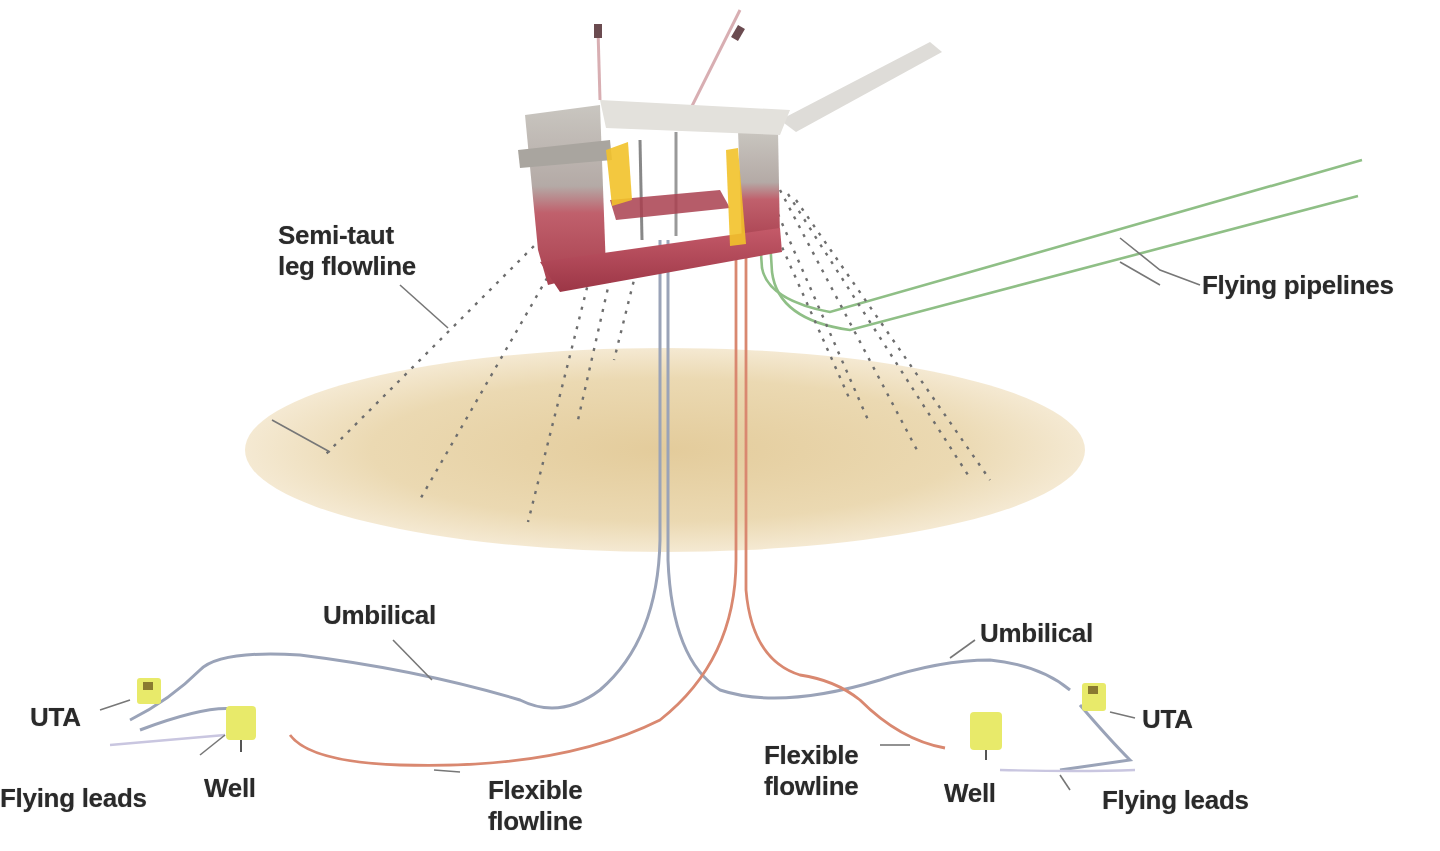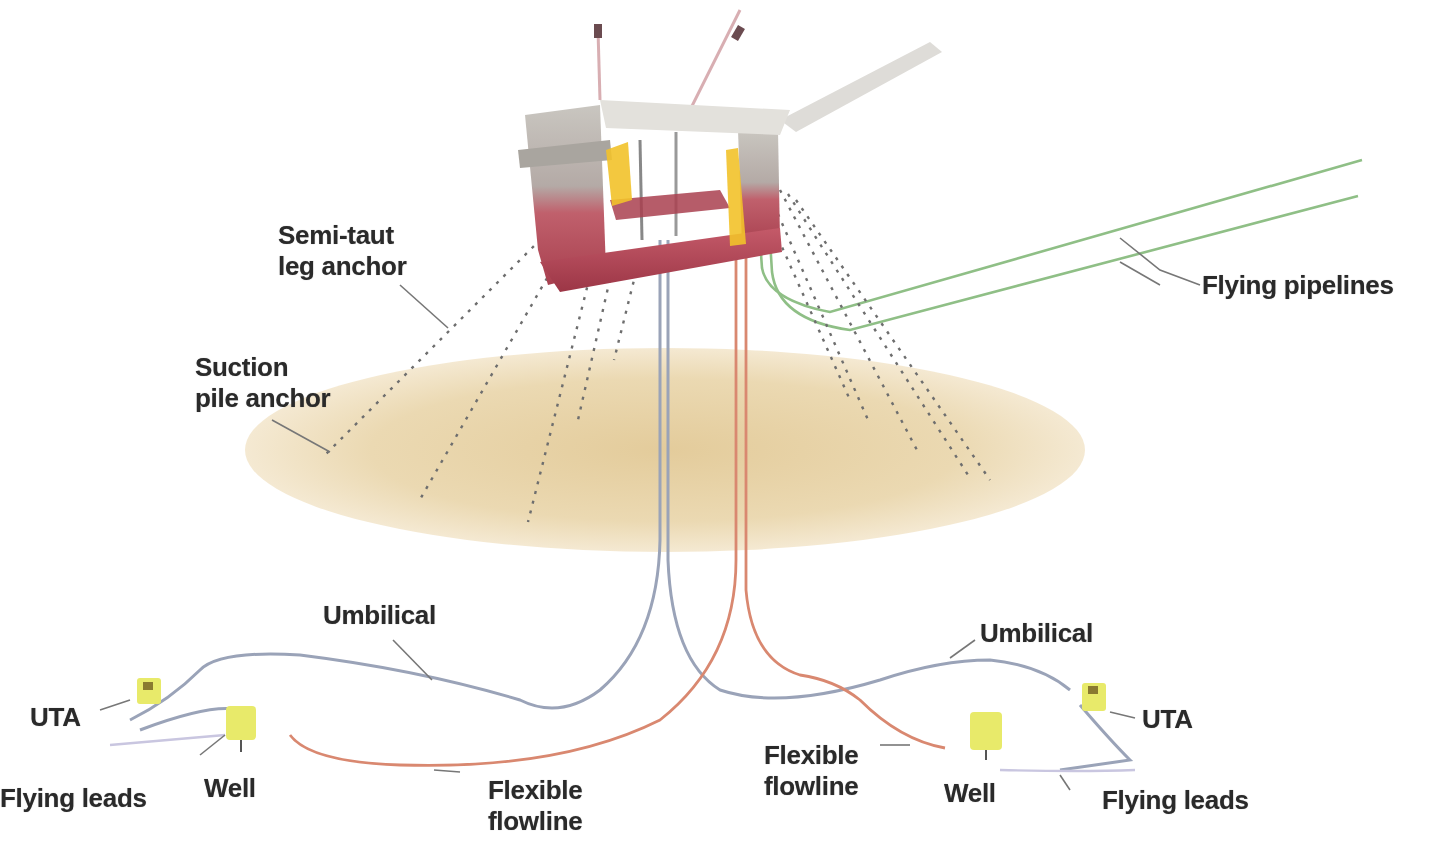--- a/index.html
+++ b/index.html
@@ -126,25 +126,21 @@
       <path d="M 200 755 L 225 735"></path>
       <path d="M 1070 790 L 1060 775"></path>
       <path d="M 460 772 L 434 770"></path>
       <path d="M 880 745 L 910 745"></path>
     </g>
   </svg>
 
   
   <div class="lbl" style="left:278px; top:220px;">
     <span>Semi-taut</span>
-    <span>leg anchor</span>
-  </div>
-  <div class="lbl" style="left:195px; top:352px;">
-    <span>Suction</span>
-    <span>pile anchor</span>
+    <span>leg flowline</span>
   </div>
   <div class="lbl" style="left:1202px; top:270px;">Flying pipelines</div>
   <div class="lbl" style="left:323px; top:600px;">Umbilical</div>
   <div class="lbl" style="left:980px; top:618px;">Umbilical</div>
   <div class="lbl" style="left:30px; top:702px;">UTA</div>
   <div class="lbl" style="left:1142px; top:704px;">UTA</div>
   <div class="lbl" style="left:204px; top:773px;">Well</div>
   <div class="lbl" style="left:944px; top:778px;">Well</div>
   <div class="lbl" style="left:0px; top:783px;">Flying leads</div>
   <div class="lbl" style="left:1102px; top:785px;">Flying leads</div>

